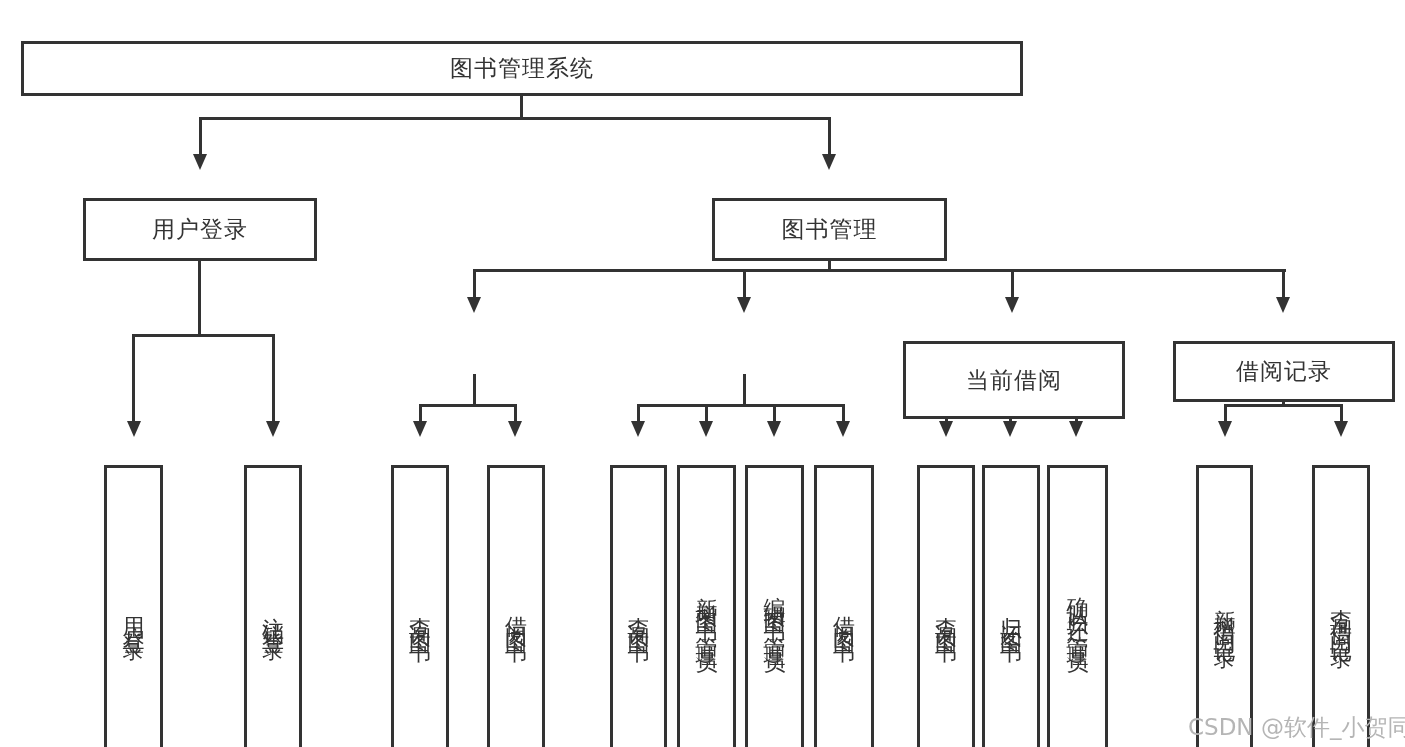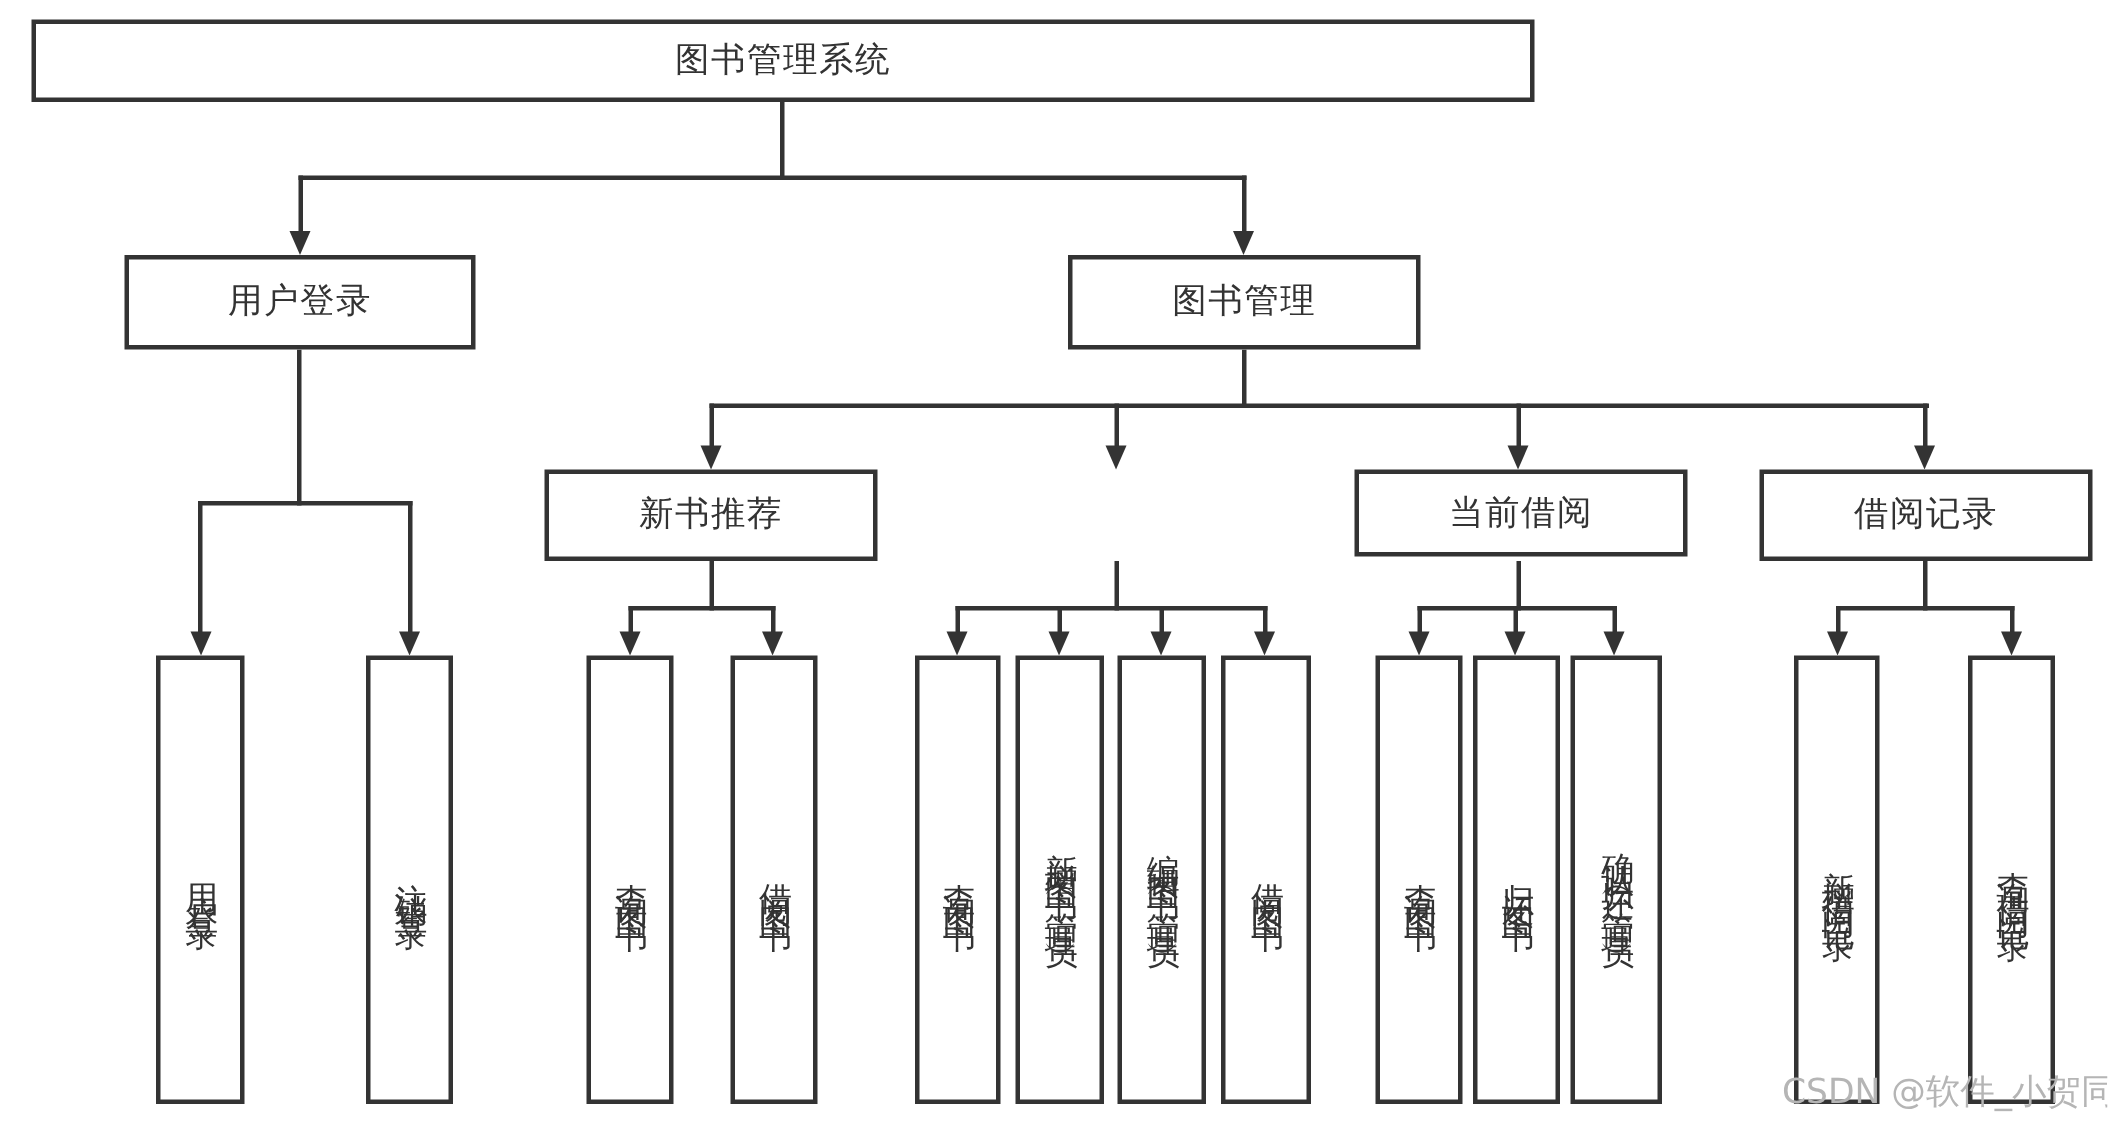--- a/index.html
+++ b/index.html
@@ -14,20 +14,21 @@
   }
   .box {
     position: absolute;
     box-sizing: border-box;
     border: 3px solid #333333;
     background: #ffffff;
     display: flex;
     align-items: center;
     justify-content: center;
     z-index: 2;
+    margin-top: 28px;
   }
   .box-h .lbl {
     font-size: 23px;
     letter-spacing: 1px;
     white-space: nowrap;
     line-height: 1;
   }
   .box-v .lbl {
     writing-mode: vertical-rl;
     text-orientation: mixed;
@@ -90,24 +91,21 @@
   <div class="hline" style="left:473px; top:269px; width:813px;"></div>
   <div class="vline" style="left:473px; top:269px; height:29px;"></div>
   <div class="arrow" style="left:467px; top:297px;"></div>
   <div class="vline" style="left:743px; top:269px; height:29px;"></div>
   <div class="arrow" style="left:737px; top:297px;"></div>
   <div class="vline" style="left:1011px; top:269px; height:29px;"></div>
   <div class="arrow" style="left:1005px; top:297px;"></div>
   <div class="vline" style="left:1282px; top:269px; height:29px;"></div>
   <div class="arrow" style="left:1276px; top:297px;"></div>
 
-  <div class="box box-h" style="left:363px; top:313px; width:222px; height:61px;">
-    <span class="lbl">新书推荐</span>
-  </div>
-  <div class="box box-h" style="left:903px; top:313px; width:222px; height:58px;">
+  <div class="box box-h" style="left:903px; top:313px; width:222px; height:78px;">
     <span class="lbl">当前借阅</span>
   </div>
   <div class="box box-h" style="left:1173px; top:313px; width:222px; height:61px;">
     <span class="lbl">借阅记录</span>
   </div>
 
   <div class="vline" style="left:473px; top:374px; height:33px;"></div>
   <div class="hline" style="left:419px; top:404px; width:98px;"></div>
   <div class="vline" style="left:419px; top:404px; height:18px;"></div>
   <div class="arrow" style="left:413px; top:421px;"></div>

